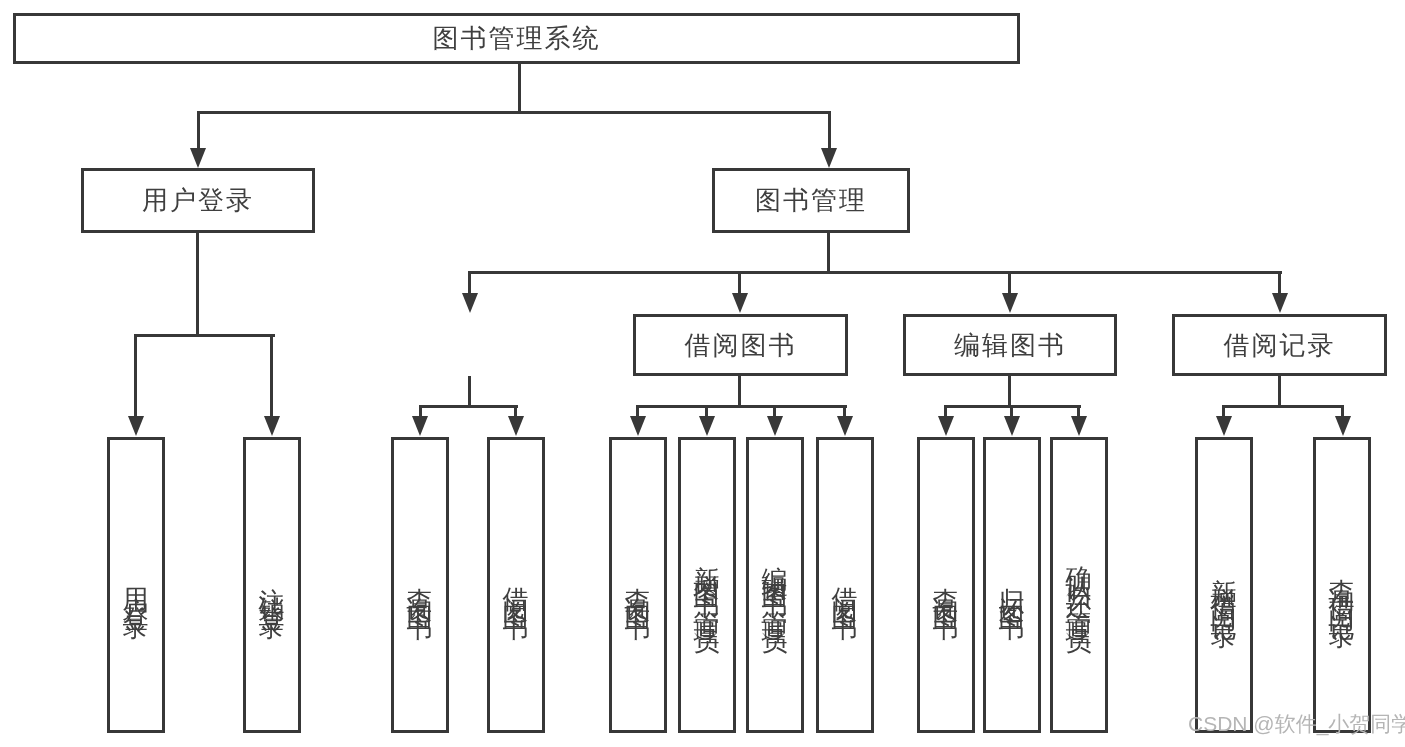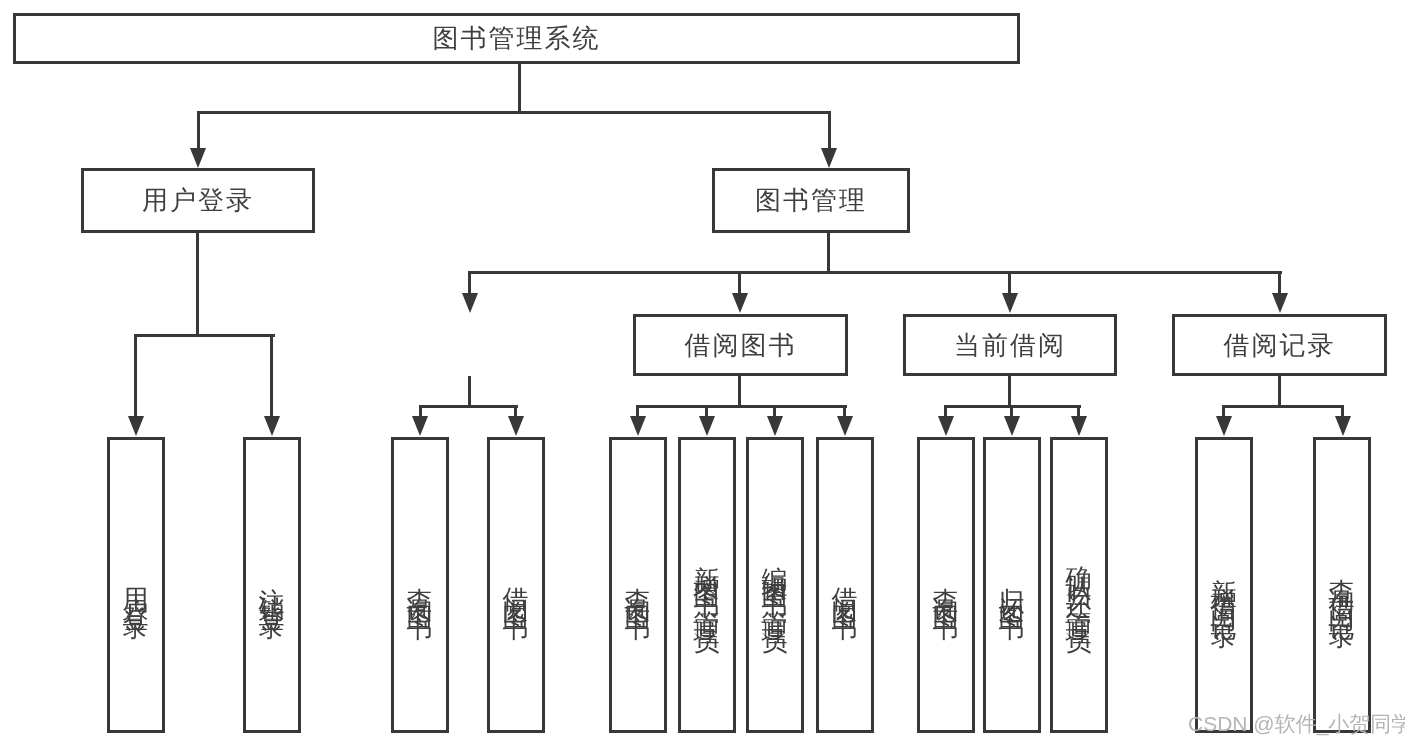--- a/index.html
+++ b/index.html
@@ -99,21 +99,21 @@
   <div class="arrow" style="left:732px; top:293px;"></div>
   <div class="line" style="left:1008px; top:271px; width:3px; height:24px;"></div>
   <div class="arrow" style="left:1002px; top:293px;"></div>
   <div class="line" style="left:1278px; top:271px; width:3px; height:24px;"></div>
   <div class="arrow" style="left:1272px; top:293px;"></div>
 
   <div class="box" style="left:633px; top:314px; width:215px; height:62px;">
     <span class="hlabel">借阅图书</span>
   </div>
   <div class="box" style="left:903px; top:314px; width:214px; height:62px;">
-    <span class="hlabel">当前借阅</span>
+    <span class="hlabel">编辑图书</span>
   </div>
   <div class="box" style="left:1172px; top:314px; width:215px; height:62px;">
     <span class="hlabel">借阅记录</span>
   </div>
 
   <div class="line" style="left:468px; top:376px; width:3px; height:31px;"></div>
   <div class="line" style="left:419px; top:405px; width:99px; height:3px;"></div>
   <div class="line" style="left:419px; top:405px; width:3px; height:13px;"></div>
   <div class="arrow" style="left:412px; top:416px;"></div>
   <div class="line" style="left:514px; top:405px; width:3px; height:13px;"></div>

